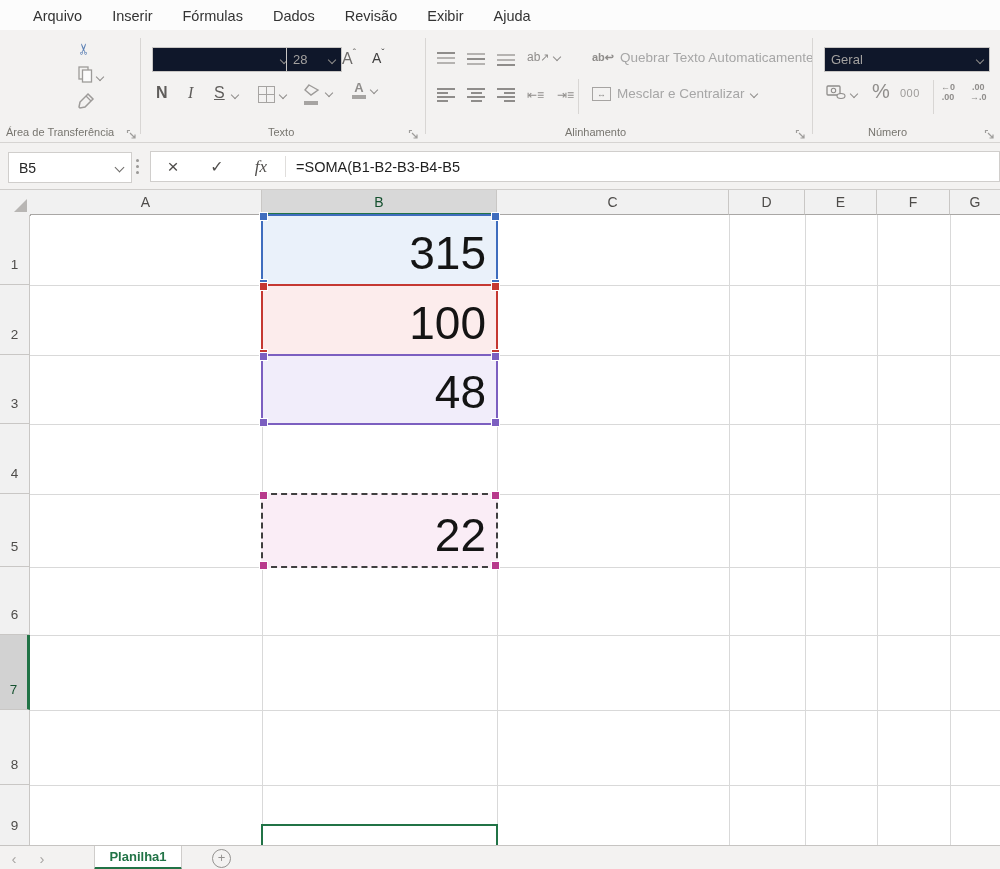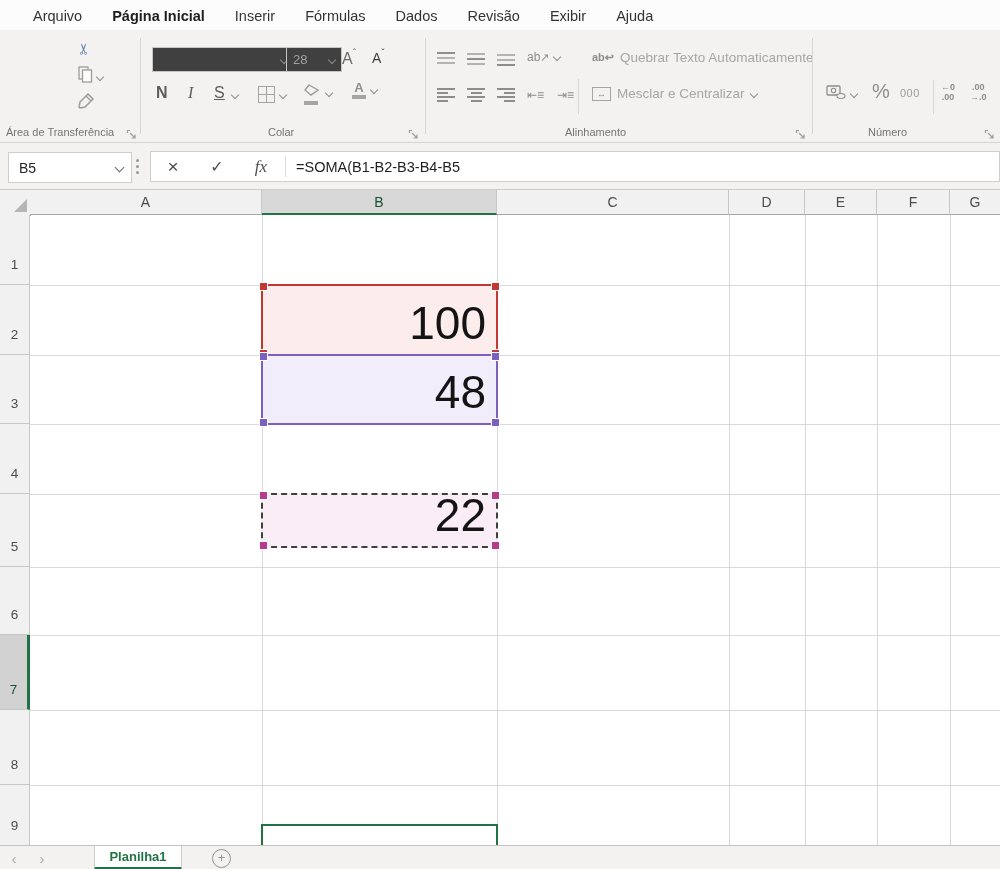--- a/index.html
+++ b/index.html
@@ -9,21 +9,21 @@
   .menubar{position:absolute;top:0;left:0;right:0;height:30px;background:#fcfcfc;display:flex;align-items:stretch;padding-left:18px;gap:0;font-size:14.5px;color:#333;}
   .menu-item{display:flex;align-items:center;padding:16px 15px;cursor:default;border-bottom:3px solid transparent;}
   .menu-item.active{font-weight:bold;color:#1d1d1d;border-bottom:3px solid #217346;}
 
   
   .ribbon{position:absolute;top:30px;left:0;right:0;height:112px;background:#f3f2f1;border-bottom:1px solid #d6d4d2;}
   .grp-sep{position:absolute;top:8px;bottom:8px;width:1px;background:#d8d6d4;}
   .grp-label{position:absolute;bottom:4px;font-size:11px;color:#77756f;white-space:nowrap;}
   .launcher{position:absolute;bottom:4px;width:12px;height:12px;opacity:.8;}
   .ribbon-txt{color:#a6a6a6;}
-  .combo{position:absolute;height:23px;background:#404040;border:1px solid #c8c6c4;display:flex;align-items:center;padding:0 6px;font-size:13px;color:#a3a19f;text-align:right;}
+  .combo{position:absolute;height:23px;background:#0f172a;border:1px solid #c8c6c4;display:flex;align-items:center;padding:0 6px;font-size:13px;color:#a3a19f;text-align:right;}
   .combo .chev{margin-left:auto;}
   .chev{display:inline-block;width:6px;height:6px;border-right:1.4px solid #8f8d8b;border-bottom:1.4px solid #8f8d8b;transform:rotate(45deg);flex:0 0 auto;}
   .chev.sm{width:5px;height:5px;}
   .lines{width:18px;height:14px;background-repeat:no-repeat;}
   .va-t{background-image:linear-gradient(#8f8d8b,#8f8d8b),linear-gradient(#b5b3b1,#b5b3b1),linear-gradient(#b5b3b1,#b5b3b1);background-size:18px 2px,18px 2px,18px 2px;background-position:0 0,0 5px,0 10px;}
   .va-m{background-image:linear-gradient(#b5b3b1,#b5b3b1),linear-gradient(#8f8d8b,#8f8d8b),linear-gradient(#b5b3b1,#b5b3b1);background-size:18px 2px,18px 2px,18px 2px;background-position:0 1px,0 6px,0 11px;}
   .va-b{background-image:linear-gradient(#b5b3b1,#b5b3b1),linear-gradient(#b5b3b1,#b5b3b1),linear-gradient(#8f8d8b,#8f8d8b);background-size:18px 2px,18px 2px,18px 2px;background-position:0 2px,0 7px,0 12px;}
   .ha-l{background-image:linear-gradient(#8f8d8b,#8f8d8b),linear-gradient(#8f8d8b,#8f8d8b),linear-gradient(#8f8d8b,#8f8d8b),linear-gradient(#8f8d8b,#8f8d8b);background-size:18px 2px,11px 2px,18px 2px,11px 2px;background-position:0 0,0 4px,0 8px,0 12px;}
   .ha-c{background-image:linear-gradient(#8f8d8b,#8f8d8b),linear-gradient(#8f8d8b,#8f8d8b),linear-gradient(#8f8d8b,#8f8d8b),linear-gradient(#8f8d8b,#8f8d8b);background-size:18px 2px,11px 2px,18px 2px,11px 2px;background-position:0 0,3.5px 4px,0 8px,3.5px 12px;}
   .ha-r{background-image:linear-gradient(#8f8d8b,#8f8d8b),linear-gradient(#8f8d8b,#8f8d8b),linear-gradient(#8f8d8b,#8f8d8b),linear-gradient(#8f8d8b,#8f8d8b);background-size:18px 2px,11px 2px,18px 2px,11px 2px;background-position:0 0,7px 4px,0 8px,7px 12px;}
@@ -72,21 +72,20 @@
   .sheettab{margin-left:38px;width:88px;background:#fff;border-left:1px solid #cfcdcb;border-right:1px solid #cfcdcb;border-bottom:3px solid #217346;display:flex;align-items:center;justify-content:center;font-size:13px;font-weight:bold;color:#217346;box-sizing:border-box;}
   .addsheet{margin-left:30px;align-self:center;width:17px;height:17px;border:1px solid #949290;border-radius:50%;color:#949290;font-size:13px;line-height:15px;text-align:center;}
 </style>
 </head>
 <body>
 
 <div id="app">
 
   <div class="menubar">
     <div class="menu-item">Arquivo</div>
-    <div class="menu-item active">Página Inicial</div>
     <div class="menu-item">Inserir</div>
     <div class="menu-item">Fórmulas</div>
     <div class="menu-item">Dados</div>
     <div class="menu-item">Revisão</div>
     <div class="menu-item">Exibir</div>
     <div class="menu-item">Ajuda</div>
   </div>
 
   <div class="ribbon">
 
@@ -138,21 +137,21 @@
       </span>
         <span class="chev sm"></span>
     </div>
     <div style="position:absolute;left:352px;top:52px;display:flex;align-items:center;gap:5px;">
       <span style="text-align:center;">
         <div style="font-size:13px;font-weight:bold;color:#8f8d8b;line-height:12px;">A</div>
           <div class="colorbar"></div>
       </span>
         <span class="chev sm"></span>
     </div>
-    <div class="grp-label" style="left:268px;">Colar</div>
+    <div class="grp-label" style="left:268px;">Texto</div>
     <span class="launcher" style="left:408px;">
       <svg width="11" height="11" viewBox="0 0 11 11">
           <path d="M1.5 4 V1.5 H4 M4 4 L9 9 M9 5.5 V9 H5.5" fill="none" stroke="#8a8886" stroke-width="1.2"></path>
         </svg>
     </span>
     <div class="grp-sep" style="left:425px;"></div>
 
     <div class="lines va-t" style="position:absolute;left:437px;top:22px;"></div>
     <div class="lines va-m" style="position:absolute;left:467px;top:22px;"></div>
     <div class="lines va-b" style="position:absolute;left:497px;top:22px;"></div>
@@ -177,20 +176,24 @@
       <span class="chev sm"></span>
     </div>
     <div class="grp-label" style="left:565px;">Alinhamento</div>
     <span class="launcher" style="left:795px;">
       <svg width="11" height="11" viewBox="0 0 11 11">
           <path d="M1.5 4 V1.5 H4 M4 4 L9 9 M9 5.5 V9 H5.5" fill="none" stroke="#8a8886" stroke-width="1.2"></path>
         </svg>
     </span>
     <div class="grp-sep" style="left:812px;"></div>
 
+    <div class="combo" style="left:824px;top:17px;width:152px;">
+      <span>Geral</span>
+        <span class="chev sm"></span>
+    </div>
     <div style="position:absolute;left:826px;top:54px;display:flex;align-items:center;gap:5px;">
       <span><svg width="20" height="16" viewBox="0 0 20 16">
             <rect x="1" y="2" width="13" height="9" rx="1" fill="none" stroke="#8f8d8b" stroke-width="1.3"></rect>
             <circle cx="7.5" cy="6.5" r="2.2" fill="none" stroke="#8f8d8b" stroke-width="1.1"></circle>
             <ellipse cx="15" cy="12" rx="4" ry="2.5" fill="#f3f2f1" stroke="#8f8d8b" stroke-width="1.1"></ellipse>
           </svg></span>
       <span class="chev sm"></span>
     </div>
     <div style="position:absolute;left:872px;top:50px;font-size:20px;color:#8f8d8b;">%</div>
     <div style="position:absolute;left:900px;top:57px;font-size:11px;letter-spacing:.5px;color:#9d9b99;">000</div>
@@ -261,35 +264,42 @@
     <div class="vline" style="left:950px;"></div>
     <div class="hline" style="top:95px;"></div>
     <div class="hline" style="top:165px;"></div>
     <div class="hline" style="top:234px;"></div>
     <div class="hline" style="top:304px;"></div>
     <div class="hline" style="top:377px;"></div>
     <div class="hline" style="top:445px;"></div>
     <div class="hline" style="top:520px;"></div>
     <div class="hline" style="top:595px;"></div>
 
+    <div class="cellval" style="left: 261px; top: 24px; width: 237px; height: 72px; background: rgb(234, 241, 250); border: 2px solid rgb(63, 109, 190);">
+      <span>315</span>
+      <i class="handle h-tl" style="background: rgb(63, 109, 190);"></i>
+        <i class="handle h-tr" style="background: rgb(63, 109, 190);"></i>
+        <i class="handle h-bl" style="background: rgb(63, 109, 190);"></i>
+        <i class="handle h-br" style="background: rgb(63, 109, 190);"></i>
+    </div>
     <div class="cellval" style="left: 261px; top: 94px; width: 237px; height: 72px; background: rgb(252, 236, 236); border: 2px solid rgb(197, 56, 50);">
       <span>100</span>
       <i class="handle h-tl" style="background: rgb(197, 56, 50);"></i>
         <i class="handle h-tr" style="background: rgb(197, 56, 50);"></i>
         <i class="handle h-bl" style="background: rgb(197, 56, 50);"></i>
         <i class="handle h-br" style="background: rgb(197, 56, 50);"></i>
     </div>
     <div class="cellval" style="left: 261px; top: 164px; width: 237px; height: 71px; background: rgb(241, 237, 250); border: 2px solid rgb(124, 95, 192);">
       <span>48</span>
       <i class="handle h-tl" style="background: rgb(124, 95, 192);"></i>
         <i class="handle h-tr" style="background: rgb(124, 95, 192);"></i>
         <i class="handle h-bl" style="background: rgb(124, 95, 192);"></i>
         <i class="handle h-br" style="background: rgb(124, 95, 192);"></i>
     </div>
-    <div class="cellval" style="left: 261px; top: 303px; width: 237px; height: 55px; background: rgb(250, 237, 246); border: 2px dashed rgb(63, 63, 63);">
+    <div class="cellval" style="left: 261px; top: 303px; width: 237px; height: 75px; background: rgb(250, 237, 246); border: 2px dashed rgb(63, 63, 63);">
       <span>22</span>
       <i class="handle h-tl" style="background: rgb(184, 58, 140);"></i>
         <i class="handle h-tr" style="background: rgb(184, 58, 140);"></i>
         <i class="handle h-bl" style="background: rgb(184, 58, 140);"></i>
         <i class="handle h-br" style="background: rgb(184, 58, 140);"></i>
     </div>
 
     <div class="result">RESULTADO</div>
 
     <div class="editcell">

